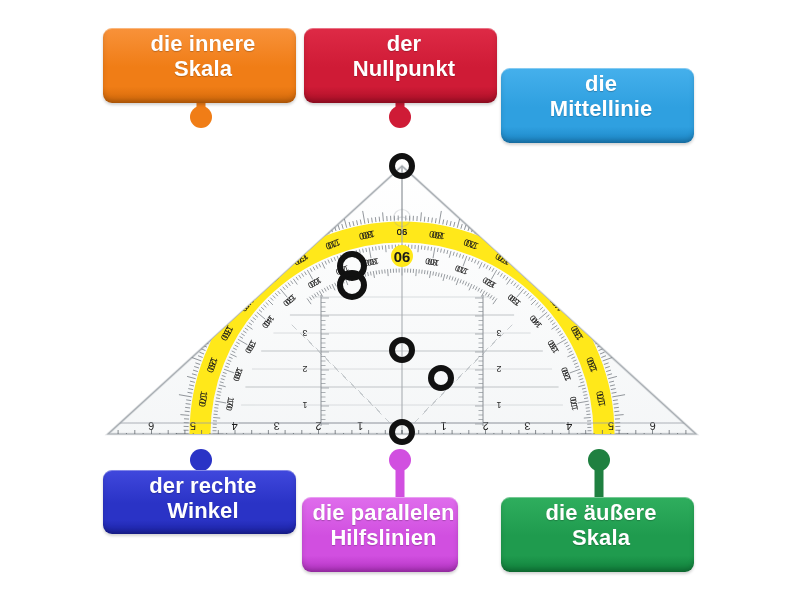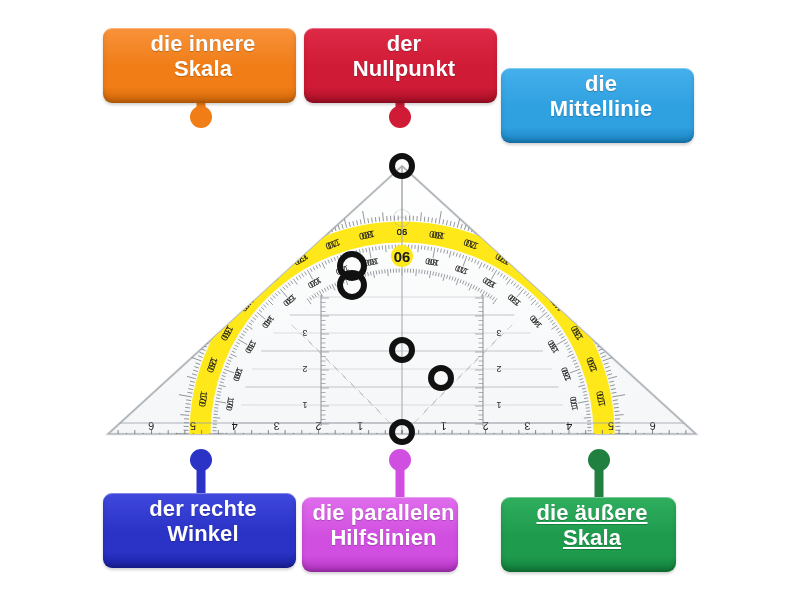--- a/index.html
+++ b/index.html
@@ -1107,35 +1107,35 @@
         <div class="dot" style="top: 7px; background: rgb(47, 160, 224);"></div>
       </div>
       <div class="label-box" style="left: 501px; top: 28px; width: 193px; height: 75px; background: linear-gradient(rgb(69, 176, 236) 0%, rgb(47, 160, 224) 52%, rgb(47, 160, 224) 78%, rgb(28, 134, 198) 100%); box-shadow: rgba(255, 255, 255, 0.35) 0px 1px 0px inset, rgba(0, 0, 0, 0.28) 0px -4px 6px -2px inset, rgba(0, 0, 0, 0.18) 0px 2px 3px; margin-top: 40px;">
         <span class="label-text">die
 Mittellinie</span>
       </div>
       <div class="connector" style="left: 181px; top: 449px; width: 40px; height: 54px;">
         <div class="stem" style="top: 11px; height: 43px; background: rgb(42, 51, 198);"></div>
         <div class="dot" style="top: 0px; background: rgb(42, 51, 198);"></div>
       </div>
-      <div class="label-box" style="left: 103px; top: 493px; width: 193px; height: 75px; background: linear-gradient(rgb(64, 72, 221) 0%, rgb(42, 51, 198) 52%, rgb(42, 51, 198) 78%, rgb(27, 34, 164) 100%); box-shadow: rgba(255, 255, 255, 0.35) 0px 1px 0px inset, rgba(0, 0, 0, 0.28) 0px -4px 6px -2px inset, rgba(0, 0, 0, 0.18) 0px 2px 3px;">
+      <div class="label-box" style="left: 103px; top: 470px; width: 193px; height: 64px; background: linear-gradient(rgb(64, 72, 221) 0%, rgb(42, 51, 198) 52%, rgb(42, 51, 198) 78%, rgb(27, 34, 164) 100%); box-shadow: rgba(255, 255, 255, 0.35) 0px 1px 0px inset, rgba(0, 0, 0, 0.28) 0px -4px 6px -2px inset, rgba(0, 0, 0, 0.18) 0px 2px 3px;">
         <span class="label-text">der rechte
 Winkel</span>
       </div>
       <div class="connector" style="left: 380px; top: 449px; width: 40px; height: 54px;">
         <div class="stem" style="top: 11px; height: 43px; background: rgb(209, 79, 224);"></div>
         <div class="dot" style="top: 0px; background: rgb(209, 79, 224);"></div>
       </div>
       <div class="label-box" style="left: 302px; top: 497px; width: 156px; height: 75px; background: linear-gradient(rgb(223, 109, 236) 0%, rgb(209, 79, 224) 52%, rgb(209, 79, 224) 78%, rgb(180, 51, 195) 100%); box-shadow: rgba(255, 255, 255, 0.35) 0px 1px 0px inset, rgba(0, 0, 0, 0.28) 0px -4px 6px -2px inset, rgba(0, 0, 0, 0.18) 0px 2px 3px;">
         <span class="label-text">die parallelen
 Hilfslinien</span>
       </div>
       <div class="connector" style="left: 579px; top: 449px; width: 40px; height: 54px;">
         <div class="stem" style="top: 11px; height: 43px; background: rgb(31, 128, 64);"></div>
         <div class="dot" style="top: 0px; background: rgb(31, 128, 64);"></div>
       </div>
-      <div class="label-box" style="left: 501px; top: 497px; width: 175px; height: 75px; background: linear-gradient(rgb(47, 174, 94) 0%, rgb(31, 155, 78) 52%, rgb(31, 155, 78) 78%, rgb(16, 128, 59) 100%); box-shadow: rgba(255, 255, 255, 0.35) 0px 1px 0px inset, rgba(0, 0, 0, 0.28) 0px -4px 6px -2px inset, rgba(0, 0, 0, 0.18) 0px 2px 3px; text-decoration: underline;">
+      <div class="label-box" style="left: 501px; top: 497px; width: 193px; height: 75px; background: linear-gradient(rgb(47, 174, 94) 0%, rgb(31, 155, 78) 52%, rgb(31, 155, 78) 78%, rgb(16, 128, 59) 100%); box-shadow: rgba(255, 255, 255, 0.35) 0px 1px 0px inset, rgba(0, 0, 0, 0.28) 0px -4px 6px -2px inset, rgba(0, 0, 0, 0.18) 0px 2px 3px;">
         <span class="label-text">die äußere
 Skala</span>
       </div>
     </div>
 
 </div>
 
 </body></html>

